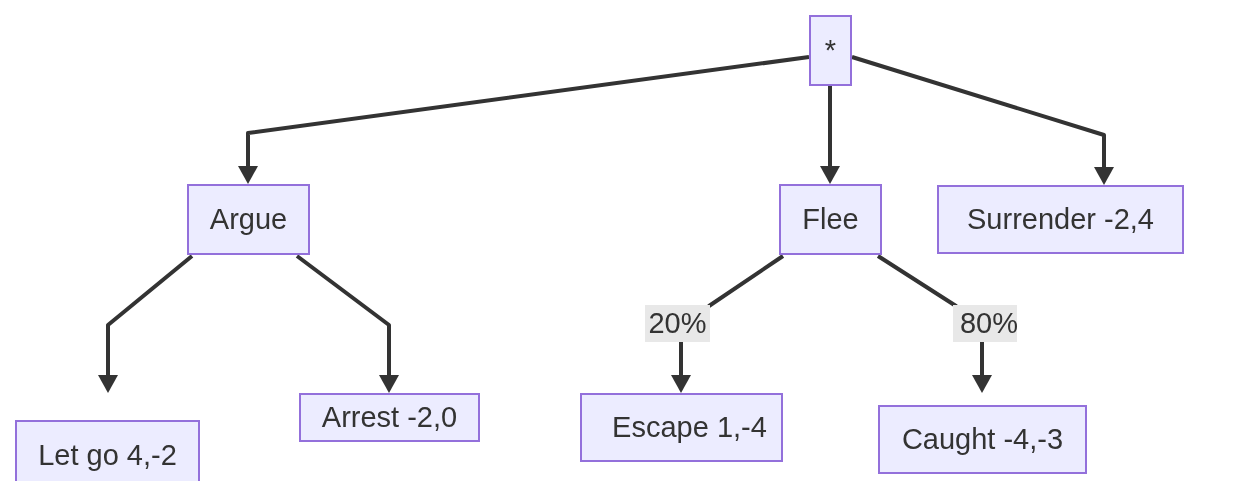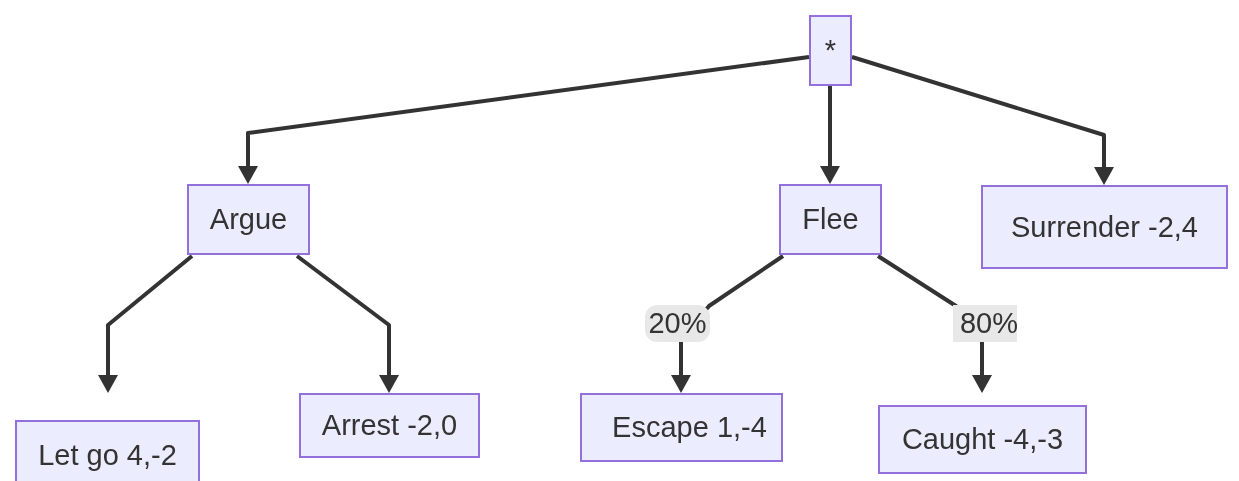--- a/index.html
+++ b/index.html
@@ -85,41 +85,41 @@
   </div>
 
   <div class="node" style="left:779px; top:184px; width:103px; height:71px;">
     <span>Flee</span>
   </div>
 
   <div class="node" style="left:187px; top:184px; width:123px; height:71px;">
     <span>Argue</span>
   </div>
 
-  <div class="node" style="left:981px; top:185px; width:247px; height:84px;">
+  <div class="node" style="left:937px; top:185px; width:247px; height:69px;">
     <span>Surrender -2,4</span>
   </div>
 
   <div class="node" style="left:15px; top:393px; width:185px; height:70px;margin-top:27px;">
     <span>Let go 4,-2</span>
   </div>
 
-  <div class="node" style="left:299px; top:393px; width:181px; height:65px;">
+  <div class="node" style="left:299px; top:393px; width:181px; height:49px;">
     <span>Arrest -2,0</span>
   </div>
 
   <div class="node" style="left:580px; top:393px; width:203px; height:69px;padding-left:16px;">
     <span>Escape 1,-4</span>
   </div>
 
   <div class="node" style="left:878px; top:393px; width:209px; height:69px;margin-top:12px;">
     <span>Caught -4,-3</span>
   </div>
 
-  <div class="edge-label" style="left:645px; top:305px; width:65px; height:37px;border-radius:12px;">
+  <div class="edge-label" style="left:645px; top:305px; width:65px; height:37px;">
     <span>20%</span>
   </div>
 
   <div class="edge-label" style="left:953px; top:305px; width:64px; height:37px;padding-left:8px;">
     <span>80%</span>
   </div>
 
 </div>
 
 </body></html>

